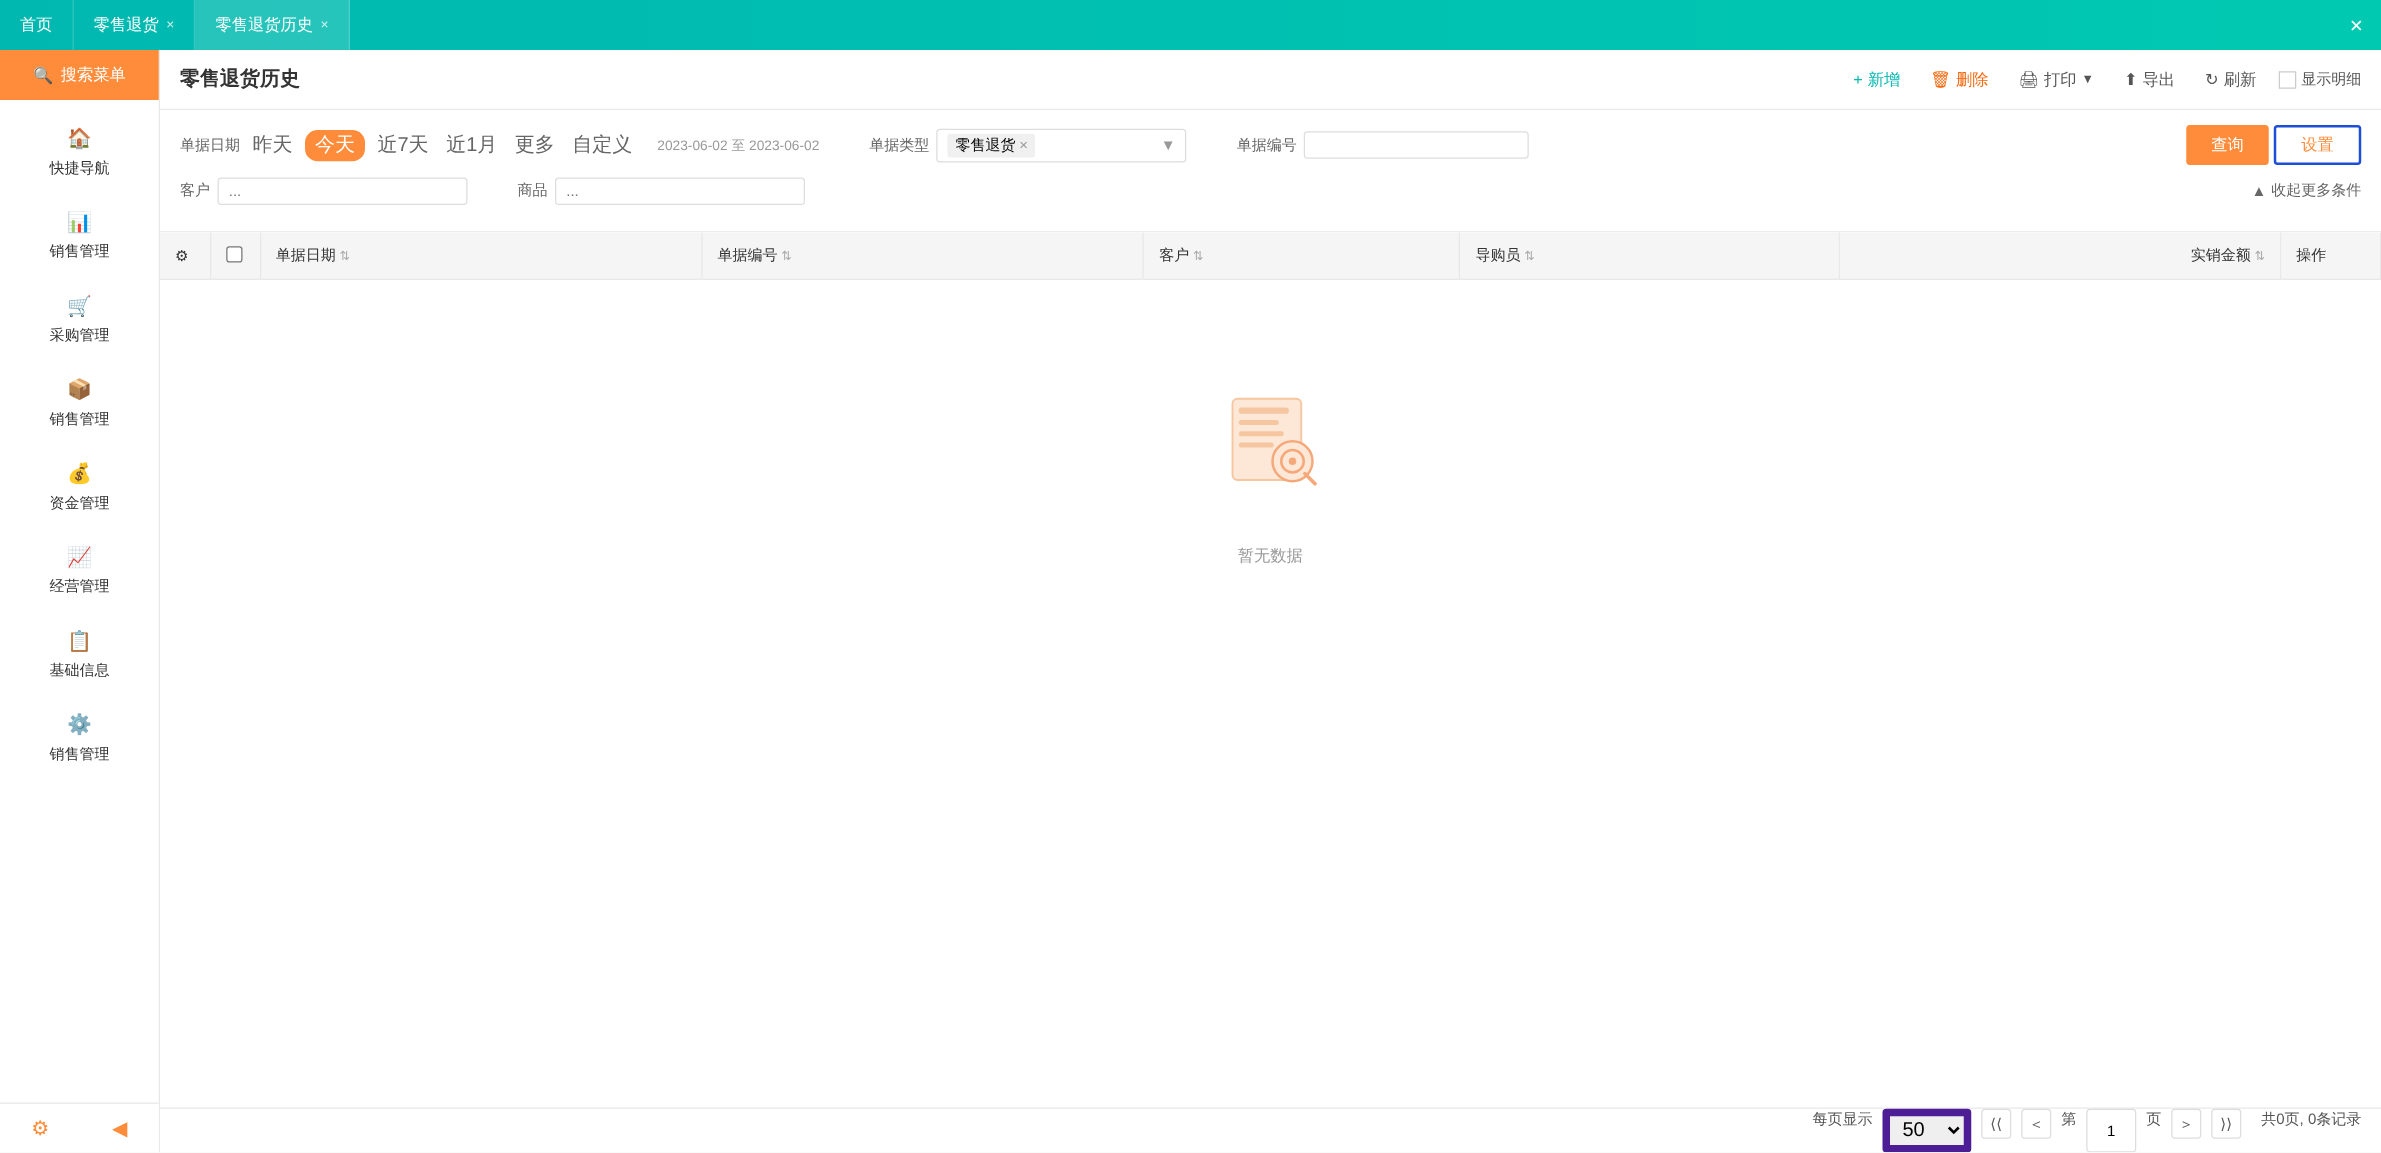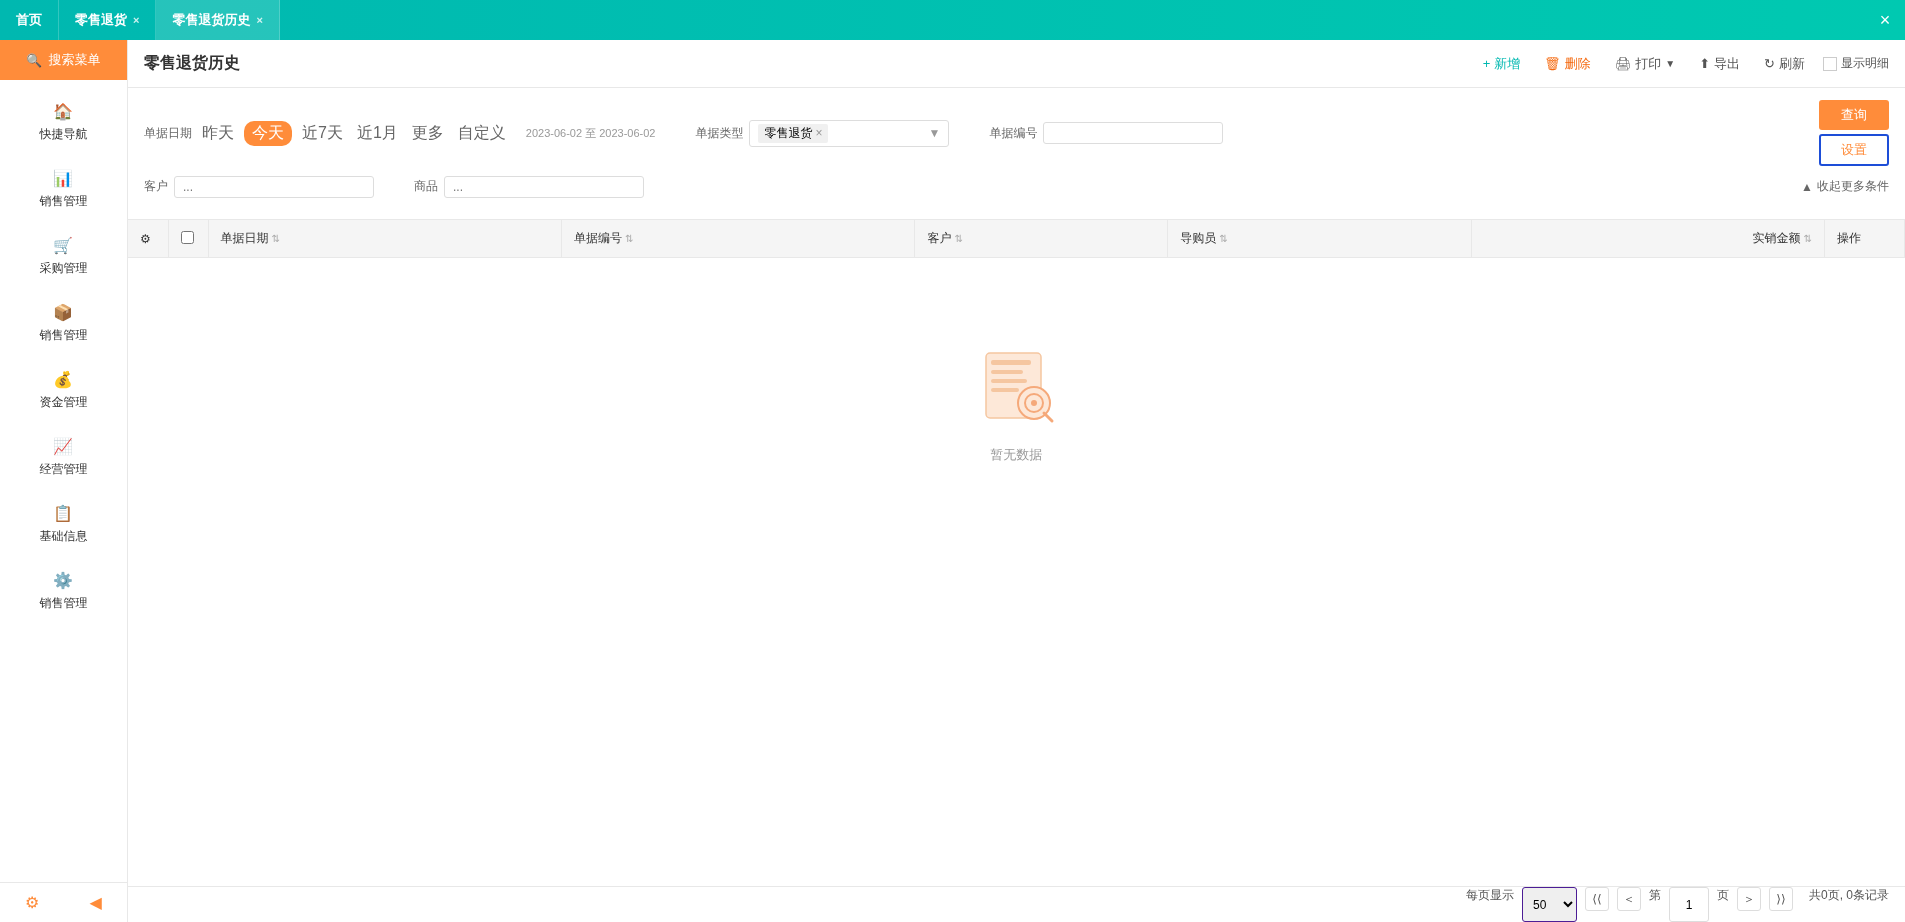--- a/index.html
+++ b/index.html
@@ -12,21 +12,20 @@
       display: flex;
       align-items: center;
       padding: 0 0 0 0;
       flex-shrink: 0;
     }
     .top-bar-tabs {
       display: flex;
       align-items: flex-start;
       height: 100%;
       flex: 1;
-      font-weight: bold;
     }
     .top-tab {
       display: flex;
       align-items: center;
       padding: 0 16px;
       font-size: 13px;
       color: #fff;
       cursor: pointer;
       border-right: 1px solid rgba(255,255,255,0.2);
       white-space: nowrap;
@@ -285,21 +284,20 @@
       background: #fff;
       color: #ff8c3a;
       border: 2px solid #1d4ed8;
       border-radius: 3px;
       padding: 5px 20px;
       font-size: 13px;
       cursor: pointer;
     }
     .query-settings {
       display: flex;
-      flex-direction: column;
       gap: 4px;
       margin-left: auto;
     }
 
     
     .table-area {
       flex: 1;
       overflow: auto;
       background: #fff;
     }
@@ -327,21 +325,21 @@
     .th-checkbox { width: 40px; text-align: center; }
     .th-actions { width: 80px; }
 
     
     .empty-state {
       display: flex;
       flex-direction: column;
       align-items: center;
       justify-content: center;
       padding: 80px 0;
-      gap: 8px;
+      gap: 32px;
     }
     .empty-icon {
       width: 100px;
       height: 100px;
     }
     .empty-text {
       font-size: 13px;
       color: #999;
     }
 
@@ -352,24 +350,24 @@
       justify-content: flex-end;
       padding: 0 16px;
       border-top: 1px solid #e8e8e8;
       gap: 8px;
       font-size: 12px;
       color: #555;
       flex-shrink: 0;
       background: #fff;
     }
     .page-size-select {
-      border: 1px solid #4c1d95;
+      border: 6px solid #4c1d95;
       border-radius: 3px;
       padding: 2px 6px;
-      font-size: 12px;
+      font-size: 16px;
       cursor: pointer;
     }
     .page-nav-btn {
       width: 24px;
       height: 24px;
       display: flex;
       align-items: center;
       justify-content: center;
       border: 1px solid #ddd;
       border-radius: 3px;

